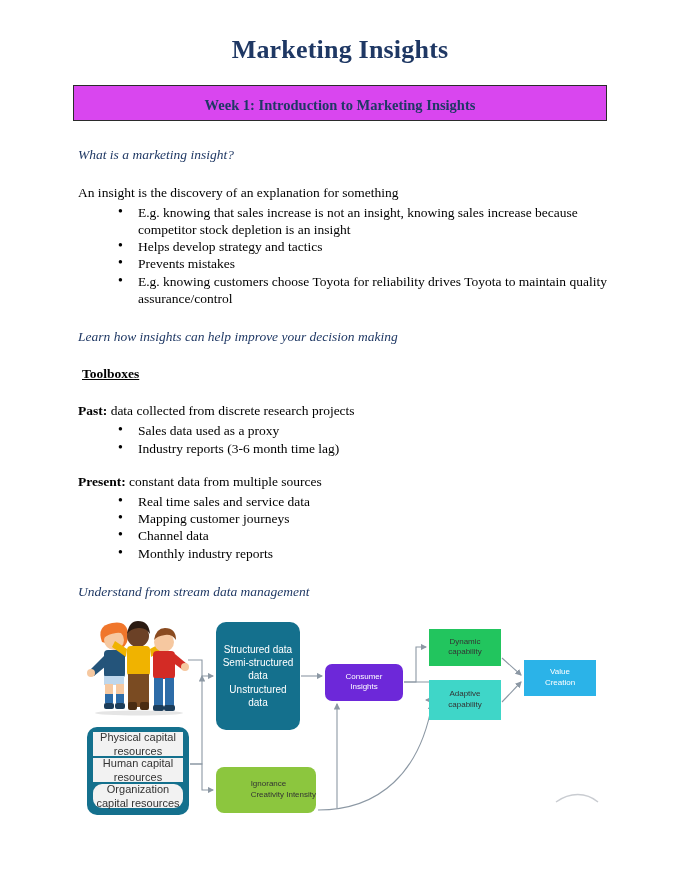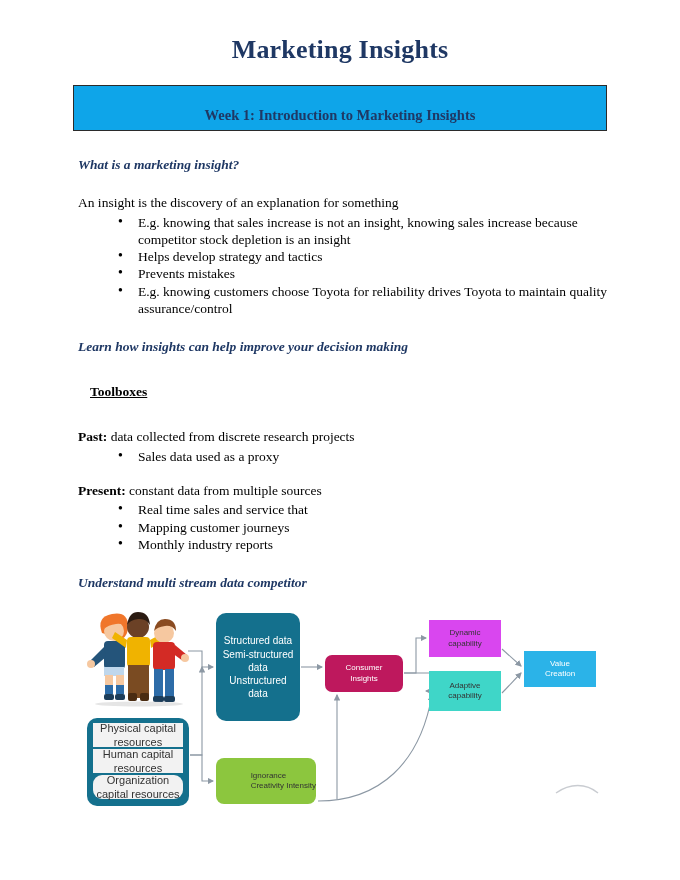--- a/index.html
+++ b/index.html
@@ -33,41 +33,41 @@
     letter-spacing: 0.2px;
     margin: 0;
     padding-top: 36px;
     line-height: 1.1;
   }
 
   
   .banner {
     margin: 20px auto 4px auto;
     width: 534px;
-    background: #0ea5e9;
+    background: #d946ef;
     border: 1.5px solid #2b2b2b;
     box-sizing: border-box;
     text-align: center;
-    padding: 20px 4px 6px 4px;
+    padding: 10px 4px 6px 4px;
   }
   .banner-text {
     color: #1F3864;
     font-weight: bold;
     font-size: 14.5px;
     font-family: "Liberation Serif", serif;
   }
 
   
   .content {
     padding: 0 70px 0 78px;
     margin-top: 26px;
   }
   .h-blue {
     color: #1F3864;
-    font-weight: bold;
+    font-weight: normal;
     font-style: italic;
     font-size: 13.5px;
     font-family: "Liberation Serif", serif;
     margin: 0;
     line-height: 1.2;
   }
   .spacer-lg { height: 22px; }
   .spacer-md { height: 17px; }
 
   .para {
@@ -76,21 +76,21 @@
     line-height: 1.25;
     margin: 0;
   }
   .para b { font-weight: bold; }
 
   .h-underline {
     font-size: 13.5px;
     font-weight: bold;
     text-decoration: underline;
     font-family: "Liberation Serif", serif;
-    margin: 12px;
+    margin: 4px;
   }
 
   ul.bullets {
     margin: 2px 0 0 0;
     padding-left: 40px;
     list-style: none;
   }
   ul.bullets li {
     font-size: 13.5px;
     font-family: "Liberation Serif", serif;
@@ -134,28 +134,28 @@
   }
   .box-data {
     left: 216px; top: 10px; width: 84px; height: 108px;
     background: #14708D;
     border-radius: 10px;
     color: #ffffff;
     font-size: 10px;
   }
   .box-insights {
     left: 325px; top: 52px; width: 78px; height: 37px;
-    background: #be185d;
+    background: #6d28d9;
     border-radius: 7px;
     color: #ffffff;
     font-size: 8px;
   }
   .box-dynamic {
     left: 429px; top: 17px; width: 72px; height: 37px;
-    background: #d946ef;
+    background: #22c55e;
     color: #333333;
     font-size: 8px;
   }
   .box-adaptive {
     left: 429px; top: 68px; width: 72px; height: 40px;
     background: #3FD6C8;
     color: #333333;
     font-size: 8px;
   }
   .box-value {
@@ -239,32 +239,34 @@
     <div class="spacer-lg"></div>
     <div class="h-blue">Learn how insights can help improve your decision making</div>
 
     <div class="spacer-md"></div>
     <div class="h-underline">Toolboxes</div>
 
     <div class="spacer-md"></div>
     <p class="para"><b>Past:</b><span> data collected from discrete research projects</span></p>
     <ul class="bullets">
       <li>Sales data used as a proxy</li>
+      <li>Industry reports (3-6 month time lag)</li>
     </ul>
 
     <div class="spacer-md"></div>
     <p class="para"><b>Present:</b><span> constant data from multiple sources</span></p>
     <ul class="bullets">
-      <li>Real time sales and service that</li>
+      <li>Real time sales and service data</li>
       <li>Mapping customer journeys</li>
+      <li>Channel data</li>
       <li>Monthly industry reports</li>
     </ul>
 
     <div class="spacer-lg"></div>
-    <div class="h-blue">Understand multi stream data competitor</div>
+    <div class="h-blue">Understand from stream data management</div>
   </div>
 
   <div class="diagram-wrap">
     <div class="diagram">
 
       <svg class="conn" viewBox="0 0 680 235">
         <defs>
           <marker id="ah" markerWidth="6" markerHeight="6" refX="5" refY="3" orient="auto">
             <path d="M0,0 L6,3 L0,6 z" fill="#8C98A4"></path>
           </marker>

